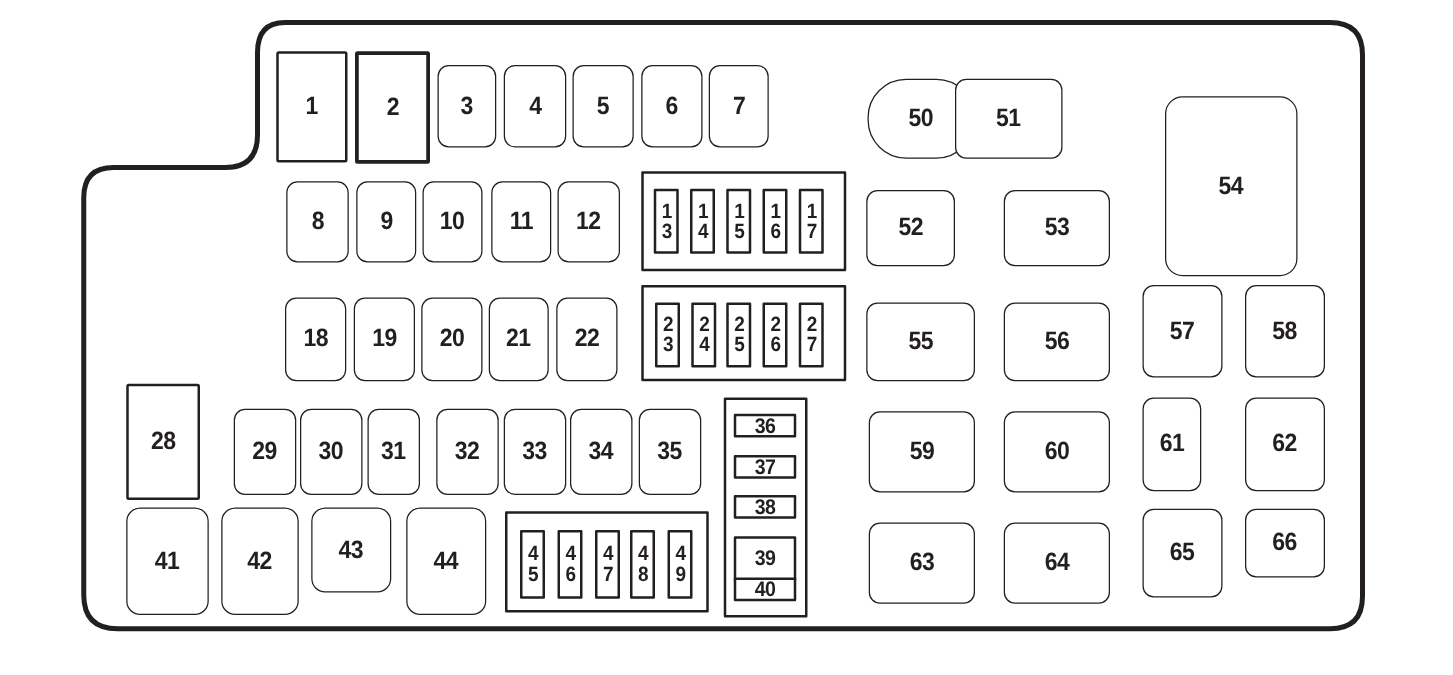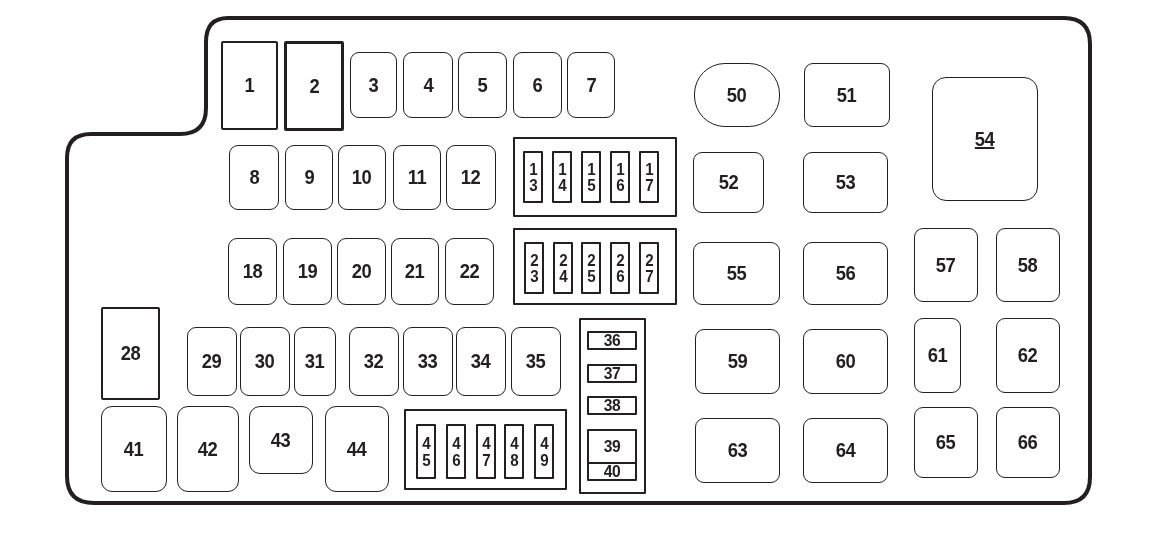--- a/index.html
+++ b/index.html
@@ -180,30 +180,30 @@
 6</span></div>
       <div class="cell vfuse" style="left: 476px; top: 424px; width: 20px; height: 55px;"><span>4
 7</span></div>
       <div class="cell vfuse" style="left: 504px; top: 424px; width: 20px; height: 55px;"><span>4
 8</span></div>
       <div class="cell vfuse" style="left: 534px; top: 424px; width: 20px; height: 55px;"><span>4
 9</span></div>
       <div class="cell " style="left: 694px; top: 63px; width: 86px; height: 64px; border-radius: 31px;">
         <span>50</span>
       </div>
-      <div class="cell " style="left: 804px; top: 63px; width: 86px; height: 64px;">
+      <div class="cell " style="left: 764px; top: 63px; width: 86px; height: 64px;">
         <span>51</span>
       </div>
       <div class="cell " style="left: 693px; top: 152px; width: 71px; height: 61px;">
         <span>52</span>
       </div>
       <div class="cell " style="left: 803px; top: 152px; width: 85px; height: 61px;">
         <span>53</span>
       </div>
-      <div class="cell bigrc" style="left: 932px; top: 77px; width: 106px; height: 124px; text-decoration: underline;">
+      <div class="cell bigrc" style="left: 932px; top: 77px; width: 106px; height: 144px;">
         <span>54</span>
       </div>
       <div class="cell " style="left: 693px; top: 242px; width: 87px; height: 63px;">
         <span>55</span>
       </div>
       <div class="cell " style="left: 803px; top: 242px; width: 85px; height: 63px;">
         <span>56</span>
       </div>
       <div class="cell " style="left: 914px; top: 228px; width: 64px; height: 74px;">
         <span>57</span>
@@ -225,17 +225,17 @@
       </div>
       <div class="cell " style="left: 695px; top: 418px; width: 85px; height: 65px;">
         <span>63</span>
       </div>
       <div class="cell " style="left: 803px; top: 418px; width: 85px; height: 65px;">
         <span>64</span>
       </div>
       <div class="cell " style="left: 914px; top: 407px; width: 64px; height: 71px;">
         <span>65</span>
       </div>
-      <div class="cell " style="left: 996px; top: 407px; width: 64px; height: 71px;">
+      <div class="cell " style="left: 996px; top: 407px; width: 64px; height: 55px;">
         <span>66</span>
       </div>
     </div>
 </div>
 
 </body></html>

